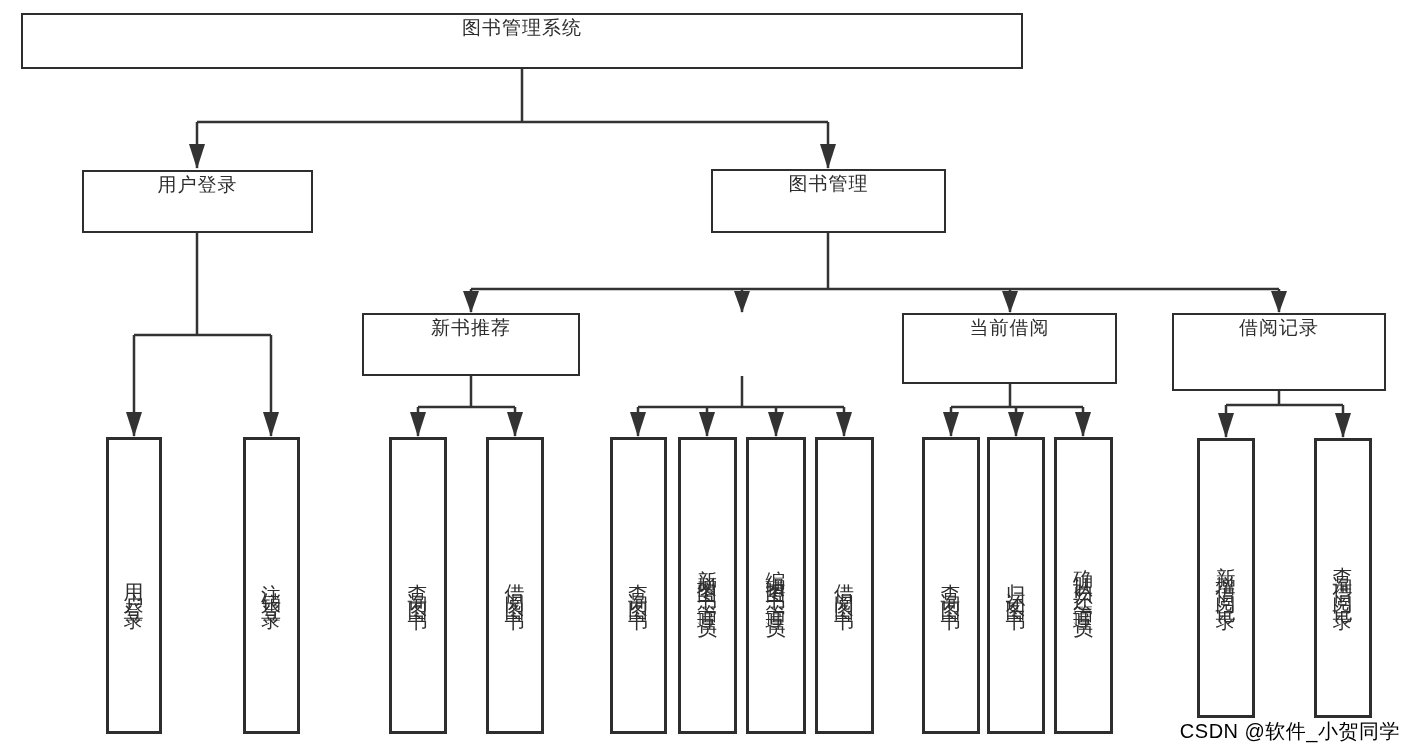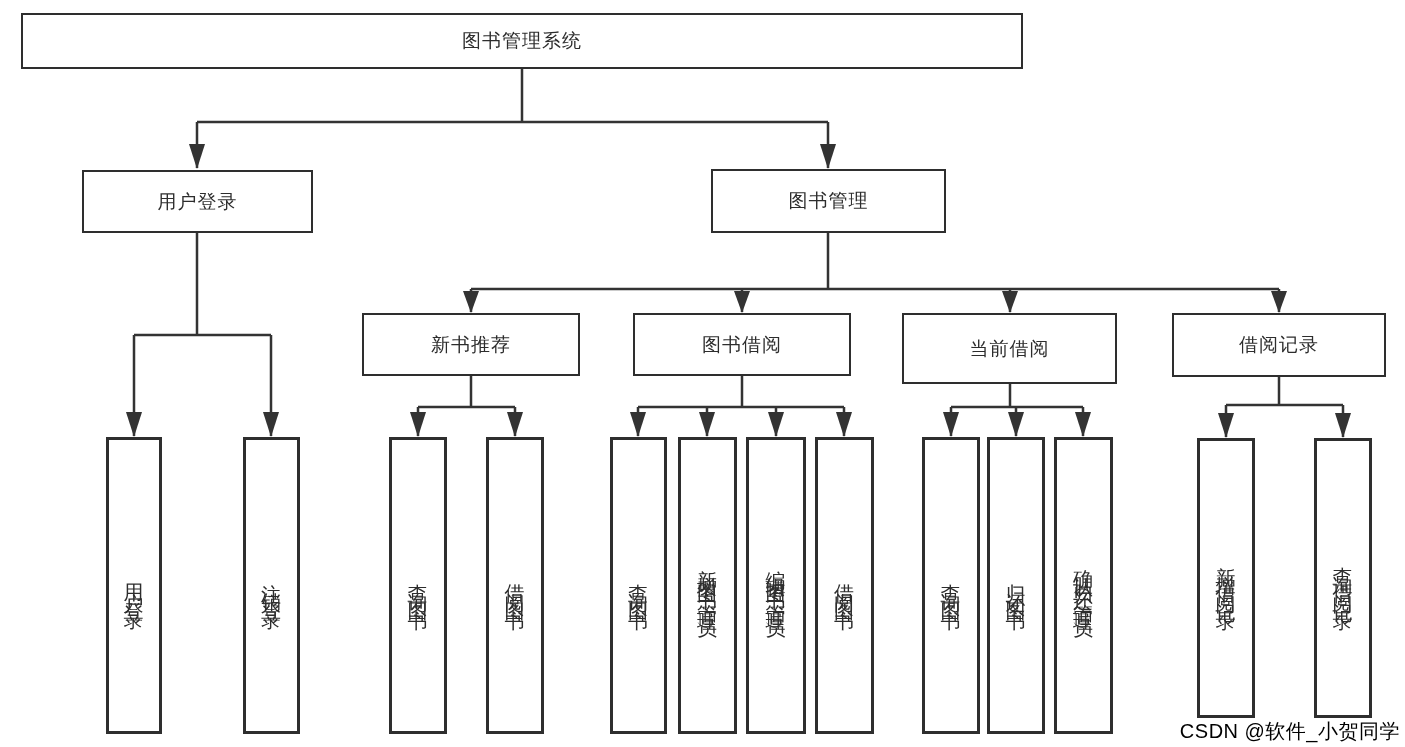--- a/index.html
+++ b/index.html
@@ -20,21 +20,21 @@
     left: 0;
     top: 0;
     z-index: 1;
   }
   .hbox {
     position: absolute;
     box-sizing: border-box;
     border: 2px solid #2e2e2e;
     background: #ffffff;
     display: flex;
-    align-items: center;
+    align-items: flex-start;
     justify-content: center;
     font-size: 19px;
     letter-spacing: 1px;
     color: #2d2d2d;
     z-index: 2;
   }
   .vbox {
     position: absolute;
     box-sizing: border-box;
     border: 3px solid #2e2e2e;
@@ -113,27 +113,24 @@
   <div class="hbox" style="left:82px; top:170px; width:231px; height:63px;">
     <span>用户登录</span>
   </div>
   <div class="hbox" style="left:711px; top:169px; width:235px; height:64px;">
     <span>图书管理</span>
   </div>
 
   <div class="hbox" style="left:362px; top:313px; width:218px; height:63px;">
     <span>新书推荐</span>
   </div>
-  <div class="hbox" style="left:633px; top:313px; width:218px; height:63px;">
-    <span>图书借阅</span>
-  </div>
   <div class="hbox" style="left:902px; top:313px; width:215px; height:71px;">
     <span>当前借阅</span>
   </div>
-  <div class="hbox" style="left:1172px; top:313px; width:214px; height:64px;">
+  <div class="hbox" style="left:1172px; top:313px; width:214px; height:78px;">
     <span>借阅记录</span>
   </div>
 
   <div class="vbox" style="left:106px; top:437px; width:56px; height:297px;">
     <span>用户登录</span>
   </div>
   <div class="vbox" style="left:243px; top:437px; width:57px; height:297px;">
     <span>注销登录</span>
   </div>
 

